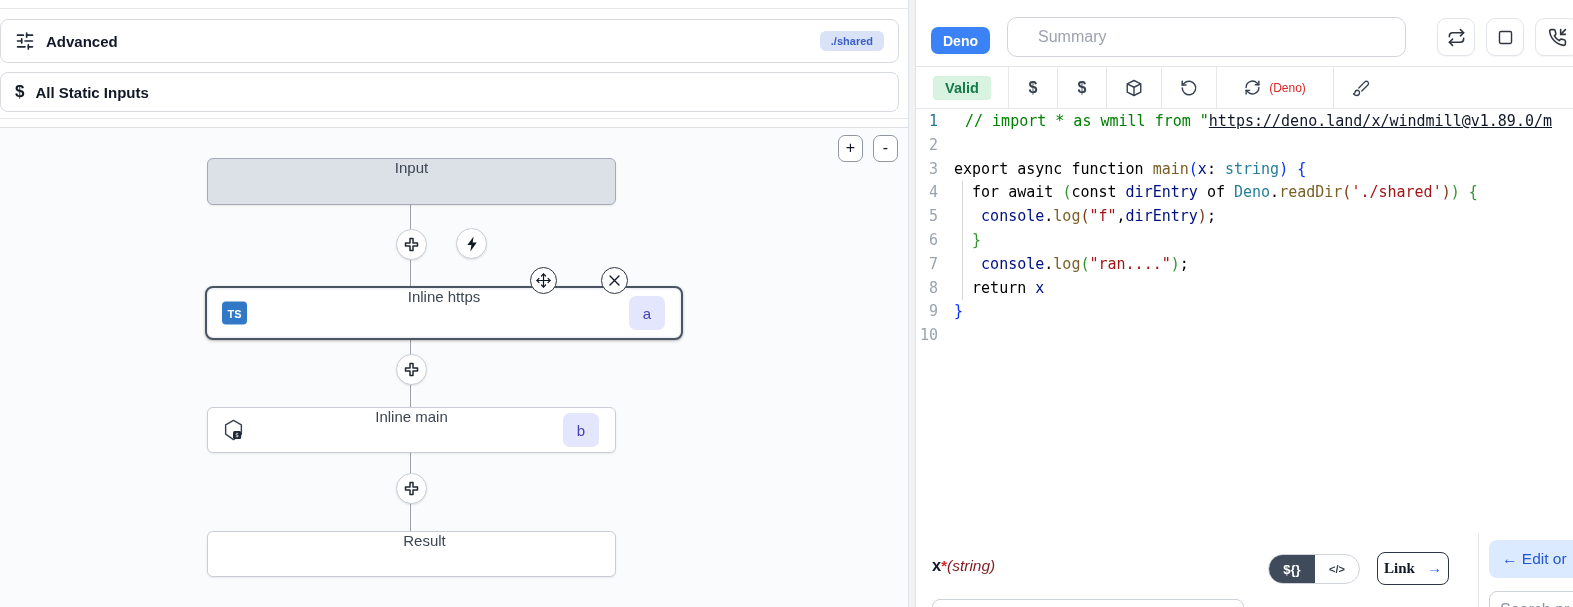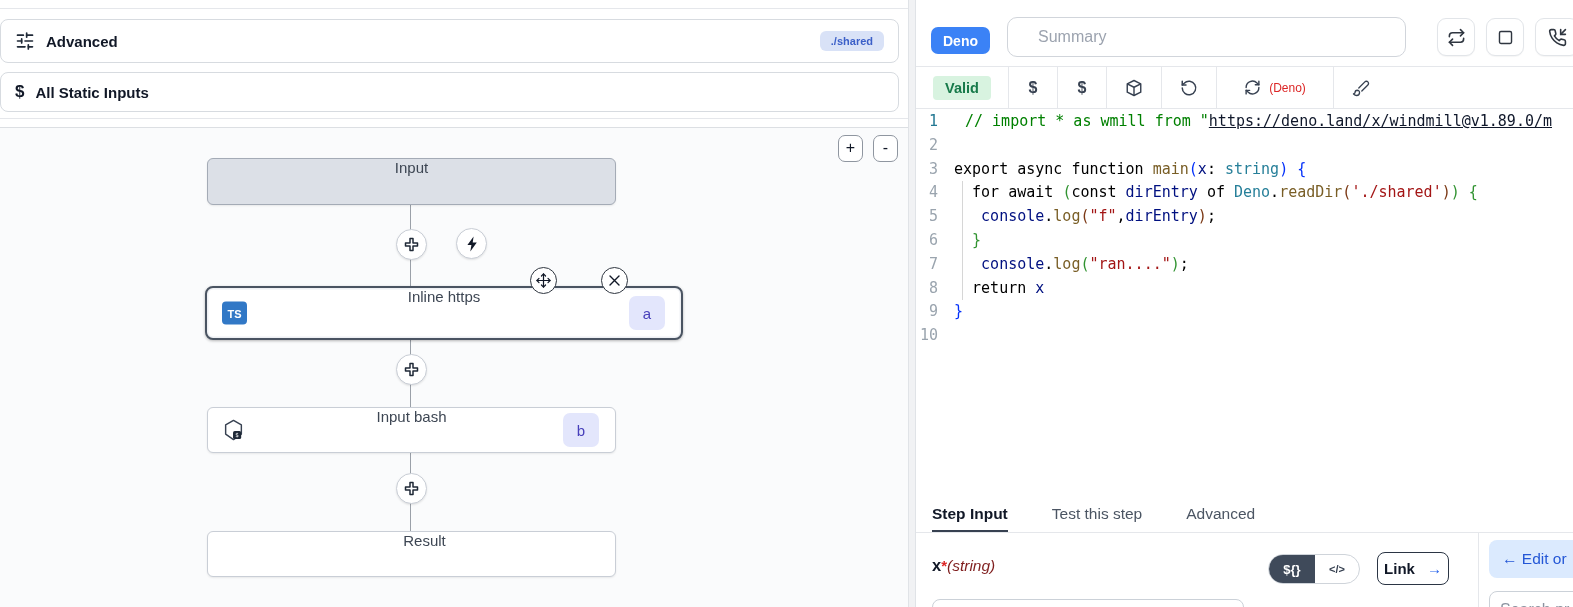--- a/index.html
+++ b/index.html
@@ -100,21 +100,21 @@
   .arg-req { color:#dc2626; font-size:15px; font-weight:700; }
   .arg-type { font-size:15.5px; font-style:italic; color:#7f1d1d; margin-left:0; }
   .toggle { position:absolute; left:1268px; top:554px; height:30px; display:flex;
             border:1px solid #cfd4da; border-radius:15px; overflow:hidden; background:#fff; }
   .tg-left { background:#3f4a5a; color:#fff; font-weight:700; font-size:13px; width:46px;
              display:flex; align-items:center; justify-content:center; }
   .tg-right { color:#374151; font-size:11px; font-weight:700; width:44px;
               display:flex; align-items:center; justify-content:center; }
   .link-btn { position:absolute; left:1377px; top:552px; width:72px; height:33px; background:#fff;
               border:1.5px solid #2b3544; border-radius:8px; display:flex; align-items:center;
-              justify-content:center; gap:12px; font-size:15px; }
+              justify-content:center; gap:12px; font-size:15px;font-family:Liberation Serif, serif; }
   .link-lbl { color:#111827; font-weight:600; }
   .link-arrow { color:#2563eb; font-weight:600; }
   .stub-input { position:absolute; border:1px solid #cbd1d8; border-radius:8px; background:#fff;
                 font-size:16px; padding:0 10px; color:#111827; outline:none;
                 font-family:"Liberation Sans", sans-serif; }
   .stub-input::placeholder { color:#8b93a0; }
   .edit-pill { position:absolute; left:1489px; top:540px; width:130px; height:38px; background:#dbeafe;
                color:#2457d6; border-radius:8px; font-size:15.5px; display:flex; align-items:center;
                padding-left:13px; white-space:nowrap; }
   .vdiv2 { position:absolute; left:1478px; top:533px; width:1px; height:74px; background:#e5e7eb; }
@@ -195,21 +195,21 @@
     </div>
 
     <div class="node" style="left:207px; top:279px; width:409px; height:46px;">
       <span class="bash-ic">
         <svg width="23" height="24" viewBox="0 0 24 24">
           <path d="M12 2 3.8 6.7v9.6L12 22l8.2-5.7V6.7Z" fill="#fff" stroke="#374151" stroke-width="1.5" stroke-linejoin="round"></path>
           <rect x="11.5" y="13" width="8.5" height="8.5" rx="1.8" fill="#1f2937"></rect>
           <text x="15.7" y="19.6" fill="#fff" font-size="6" font-family="DejaVu Sans Mono, monospace" text-anchor="middle">$</text>
         </svg>
       </span>
-      <span>Input bash</span>
+      <span>Inline main</span>
       <span class="id-badge">b</span>
     </div>
 
     <div class="pcircle" style="left:396px; top:345px;">
       <svg width="15" height="15" viewBox="0 0 15 15" fill="none" stroke="#1f2937" stroke-width="1.5" stroke-linejoin="round">
         <path d="M6 1.5h3V6h4.5v3H9v4.5H6V9H1.5V6H6z"></path>
       </svg>
     </div>
 
     <div class="node" style="left:207px; top:403px; width:409px; height:46px;padding-left:26px;">
@@ -308,25 +308,20 @@
         <div class="code-line"><span class="ln">4</span><span class="guide"></span><span class="c-pl">  </span><span class="c-kw">for</span><span class="c-pl"> </span><span class="c-kw">await</span><span class="c-pl"> </span><span class="c-b2">(</span><span class="c-kw">const</span><span class="c-pl"> </span><span class="c-var">dirEntry</span><span class="c-pl"> </span><span class="c-kw">of</span><span class="c-pl"> </span><span class="c-type">Deno</span><span class="c-pl">.</span><span class="c-fn">readDir</span><span class="c-b3">(</span><span class="c-str">'./shared'</span><span class="c-b3">)</span><span class="c-b2">)</span><span class="c-pl"> </span><span class="c-b2">{</span></div>
         <div class="code-line"><span class="ln">5</span><span class="guide"></span><span class="c-pl">   </span><span class="c-var">console</span><span class="c-pl">.</span><span class="c-fn">log</span><span class="c-b3">(</span><span class="c-str">"f"</span><span class="c-pl">,</span><span class="c-var">dirEntry</span><span class="c-b3">)</span><span class="c-pl">;</span></div>
         <div class="code-line"><span class="ln">6</span><span class="guide"></span><span class="c-pl">  </span><span class="c-b2">}</span></div>
         <div class="code-line"><span class="ln">7</span><span class="guide"></span><span class="c-pl">   </span><span class="c-var">console</span><span class="c-pl">.</span><span class="c-fn">log</span><span class="c-b2">(</span><span class="c-str">"ran...."</span><span class="c-b2">)</span><span class="c-pl">;</span></div>
         <div class="code-line"><span class="ln">8</span><span class="guide"></span><span class="c-pl">  </span><span class="c-kw">return</span><span class="c-pl"> </span><span class="c-var">x</span></div>
         <div class="code-line"><span class="ln">9</span><span class="c-b1">}</span></div>
         <div class="code-line"><span class="ln">10</span></div>
       </div>
   </div>
 
-  <div class="tabbar" id="step-tabs">
-      <div class="tab active">Step Input</div>
-      <div class="tab">Test this step</div>
-      <div class="tab">Advanced</div>
-    </div>
 
   <div class="abs" style="left:932px; top:556px;">
     <span class="arg-name">x</span><span class="arg-req">*</span><span class="arg-type">(string)</span>
   </div>
 
   <div class="toggle">
     <div class="tg-left">${}</div>
     <div class="tg-right">&lt;/&gt;</div>
   </div>
 

